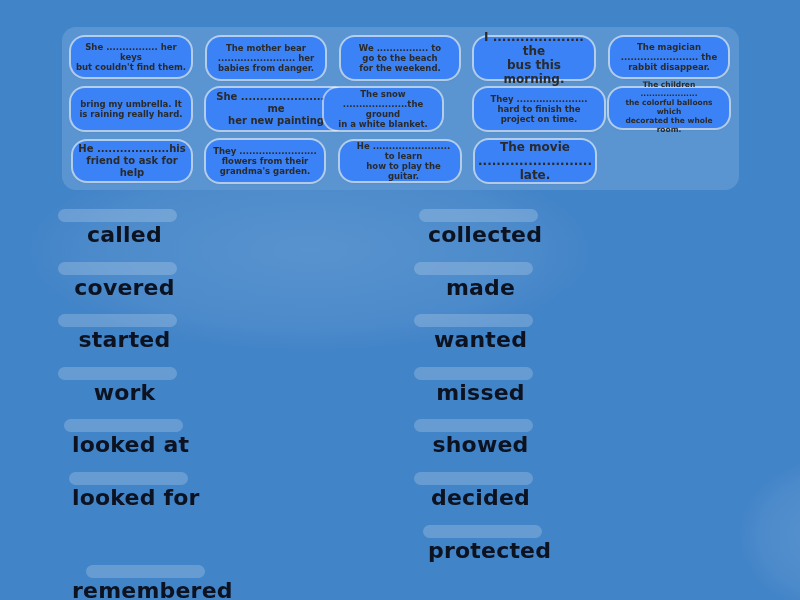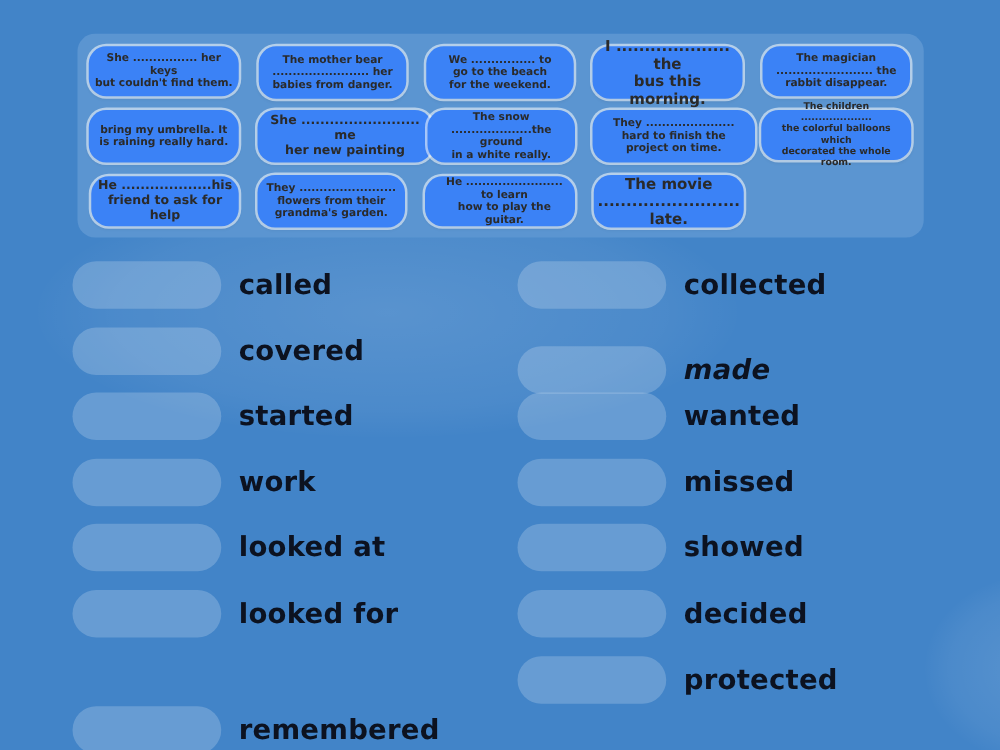--- a/index.html
+++ b/index.html
@@ -21,21 +21,21 @@
     border-radius:14px; display:flex; align-items:center; justify-content:center;
     text-align:center; font-weight:bold; line-height:1.18;
     box-shadow:0 0 0 2px rgba(255,255,255,0.55), 0 2px 3px rgba(0,0,0,0.08);
     padding:2px 4px; box-sizing:border-box; cursor:grab;
   }
   .card span { display:block; }
   .fs9 { font-size:8.5px; }
   .fs10 { font-size:10px; }
   .fs12 { font-size:12px; }
   .row {
-    position:absolute; height:38px; display:flex; align-items:center;
+    position:absolute; height:38px; display:flex; align-items:center;flex-direction:column;
   }
   .slot {
     width:119px; height:38px; border-radius:19px;
     background:rgba(255,255,255,0.2);
   }
   .word {
     margin-left:14px; font-size:22px; font-weight:bold; color:#0c1220;
     letter-spacing:0.2px;
   }
 </style>
@@ -86,25 +86,25 @@
       <span>bring my umbrella. It</span>
       <span>is raining really hard.</span>
     </div>
 </div>
 <div class="card fs10" style="left:206px;top:88px;width:140px;height:42px;">
   <div>
       <span>She ......................... me</span>
       <span>her new painting</span>
     </div>
 </div>
-<div class="card fs9" style="left:342px;top:88px;width:118px;height:42px;">
+<div class="card fs9" style="left:324px;top:88px;width:118px;height:42px;">
   <div>
       <span>The snow</span>
       <span>....................the ground</span>
-      <span>in a white really.</span>
+      <span>in a white blanket.</span>
     </div>
 </div>
 <div class="card fs9" style="left:474px;top:88px;width:130px;height:42px;">
   <div>
       <span>They ......................</span>
       <span>hard to finish the</span>
       <span>project on time.</span>
     </div>
 </div>
 <div class="card" style="left:609px;top:88px;width:120px;height:40px;font-size:7.5px;">
@@ -167,21 +167,21 @@
 </div>
 <div class="row" style="left:58px;top:525px;margin-top:40px;">
   <div class="slot"></div>
   <div class="word">remembered</div>
 </div>
 
 <div class="row" style="left:414px;top:209px;">
   <div class="slot"></div>
   <div class="word">collected</div>
 </div>
-<div class="row" style="left:414px;top:277px;font-style:italic;">
+<div class="row" style="left:414px;top:262px;">
   <div class="slot"></div>
   <div class="word">made</div>
 </div>
 <div class="row" style="left:414px;top:314px;">
   <div class="slot"></div>
   <div class="word">wanted</div>
 </div>
 <div class="row" style="left:414px;top:367px;">
   <div class="slot"></div>
   <div class="word">missed</div>

